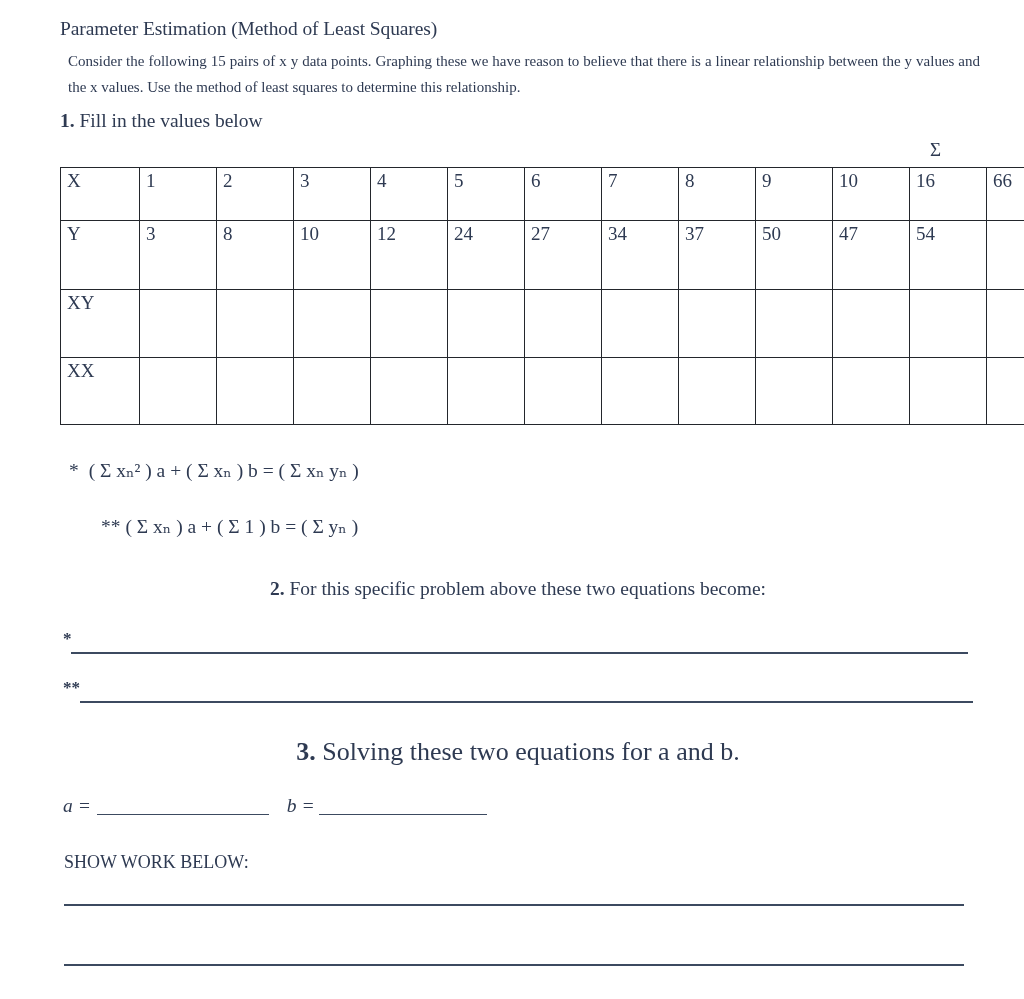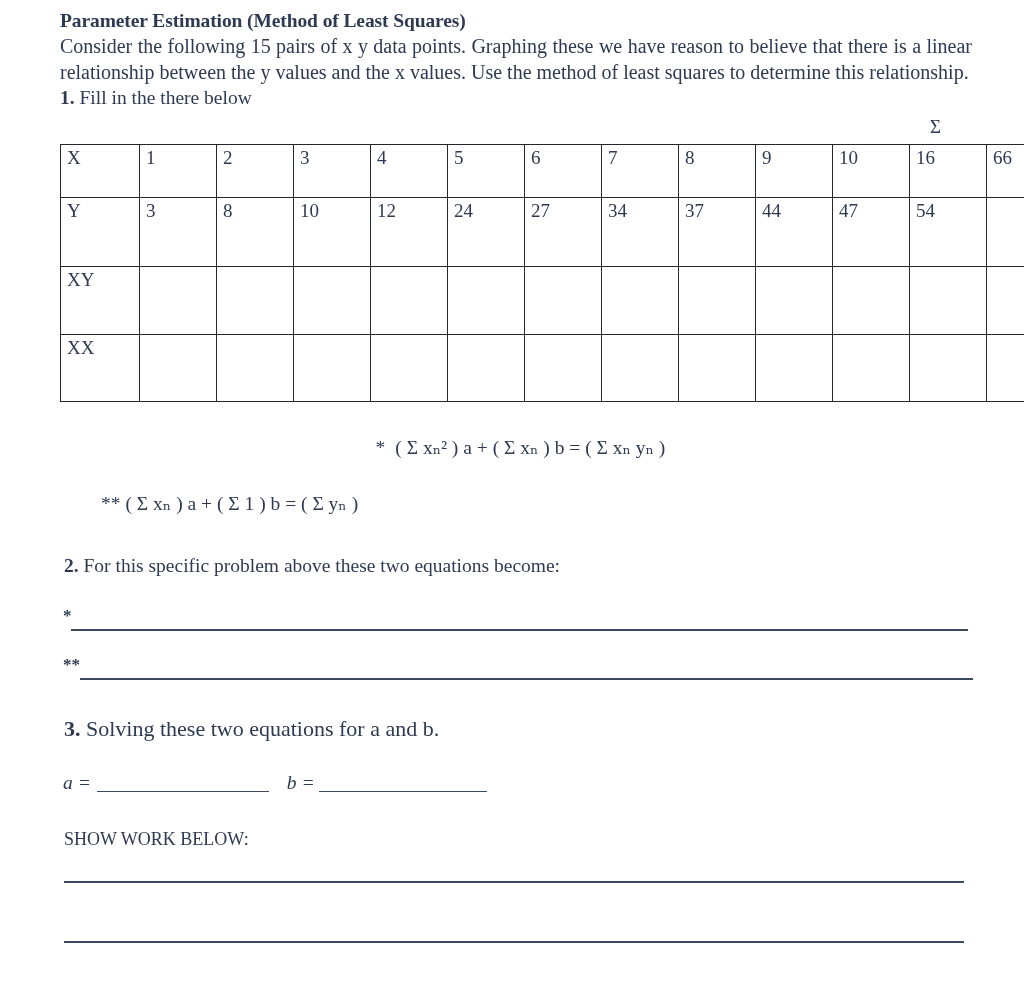--- a/index.html
+++ b/index.html
@@ -19,33 +19,33 @@
     position: absolute;
     left: 0; top: 0;
     width: 1024px;
     height: 999px;
     box-sizing: border-box;
     padding: 8px 52px 0 60px;
   }
 
   
   .doc-title {
-    font-weight: bold;
+    font-weight: normal;
     font-size: 19.5px;
     line-height: 25px;
     letter-spacing: -0.1px;
-    margin: 0 0 1px 0;
+    margin: 8px 0 1px 0;
     white-space: nowrap;
   }
   .intro {
-    font-size: 20px;
+    font-size: 15px;
     line-height: 25.5px;
     text-align: justify;
     text-justify: inter-word;
-    margin: 0;
+    margin: 8px;
     width: 912px;
   }
   .step-line {
     font-size: 19.5px;
     line-height: 25px;
     margin: 0;
   }
   .step-num { font-weight: bold; }
 
   
@@ -87,32 +87,33 @@
   td.c-cell  { width: 70px; }
   td.c-sum   { width: 70px; }
 
   
   .eq {
     font-size: 19.5px;
     line-height: 24px;
     margin: 0;
     white-space: nowrap;
   }
-  .eq-1 { margin-top: 34px; padding-left: 9px; text-align: center; }
+  .eq-1 { margin-top: 34px; padding-left: 9px; }
   .eq-2 { margin-top: 32px; padding-left: 4px; margin-left: 37px; }
   .eq .star { letter-spacing: 0px; }
   .sp { display: inline-block; width: 5px; }
 
   
   .q2 {
     font-size: 19.5px;
     line-height: 24px;
     margin: 0;
     padding-left: 4px;
     margin-top: 38px;
+    text-align: center;
   }
   .blank-block { padding-left: 3px; }
   .blank-block.first { margin-top: 30px; }
   .blank-block.second { margin-top: 26px; }
   .blank-star {
     font-size: 17px;
     line-height: 16px;
     font-weight: bold;
     display: block;
     height: 17px;
@@ -121,25 +122,26 @@
     display: block;
     height: 0;
     border-bottom: 2px solid #3c4a60;
     margin-top: 4px;
   }
   .blank-rule.w1 { width: 897px; margin-left: 8px; }
   .blank-rule.w2 { width: 893px; margin-left: 17px; }
 
   
   .q3 {
-    font-size: 22px;
+    font-size: 26px;
     line-height: 24px;
     margin: 0;
     padding-left: 4px;
     margin-top: 37px;
+    text-align: center;
   }
   .ab-line {
     margin-top: 30px;
     padding-left: 3px;
     font-size: 19.5px;
     line-height: 24px;
     white-space: nowrap;
     font-style: italic;
   }
   .fill {
@@ -170,21 +172,21 @@
 </style>
 </head>
 <body>
 
 <div class="page">
 
   <h1 class="doc-title">Parameter Estimation (Method of Least Squares)</h1>
 
   <p class="intro">Consider the following 15 pairs of x y data points.  Graphing these we have reason to believe that there is a linear relationship between the y values and the x values.  Use the method of least squares to determine this relationship.</p>
 
-  <p class="step-line"><span class="step-num">1.</span><span> Fill in the there below</span></p>
+  <p class="step-line"><span class="step-num">1.</span><span> Fill in the values below</span></p>
 
   <div class="sigma-row">
     <span class="sigma-mark">Σ</span>
   </div>
 
   <table class="data-table">
     <tbody>
       <tr class="row-x">
         <td class="c-label">X</td>
         <td class="c-cell">1</td>
@@ -203,21 +205,21 @@
       <tr class="row-y">
         <td class="c-label">Y</td>
         <td class="c-cell">3</td>
         <td class="c-cell">8</td>
         <td class="c-cell">10</td>
         <td class="c-cell">12</td>
         <td class="c-cell">24</td>
         <td class="c-cell">27</td>
         <td class="c-cell">34</td>
         <td class="c-cell">37</td>
-        <td class="c-cell">44</td>
+        <td class="c-cell">50</td>
         <td class="c-cell">47</td>
         <td class="c-cell">54</td>
         <td class="c-sum"></td>
       </tr>
       <tr class="row-xy">
         <td class="c-label">XY</td>
         <td class="c-cell"></td>
         <td class="c-cell"></td>
         <td class="c-cell"></td>
         <td class="c-cell"></td>

